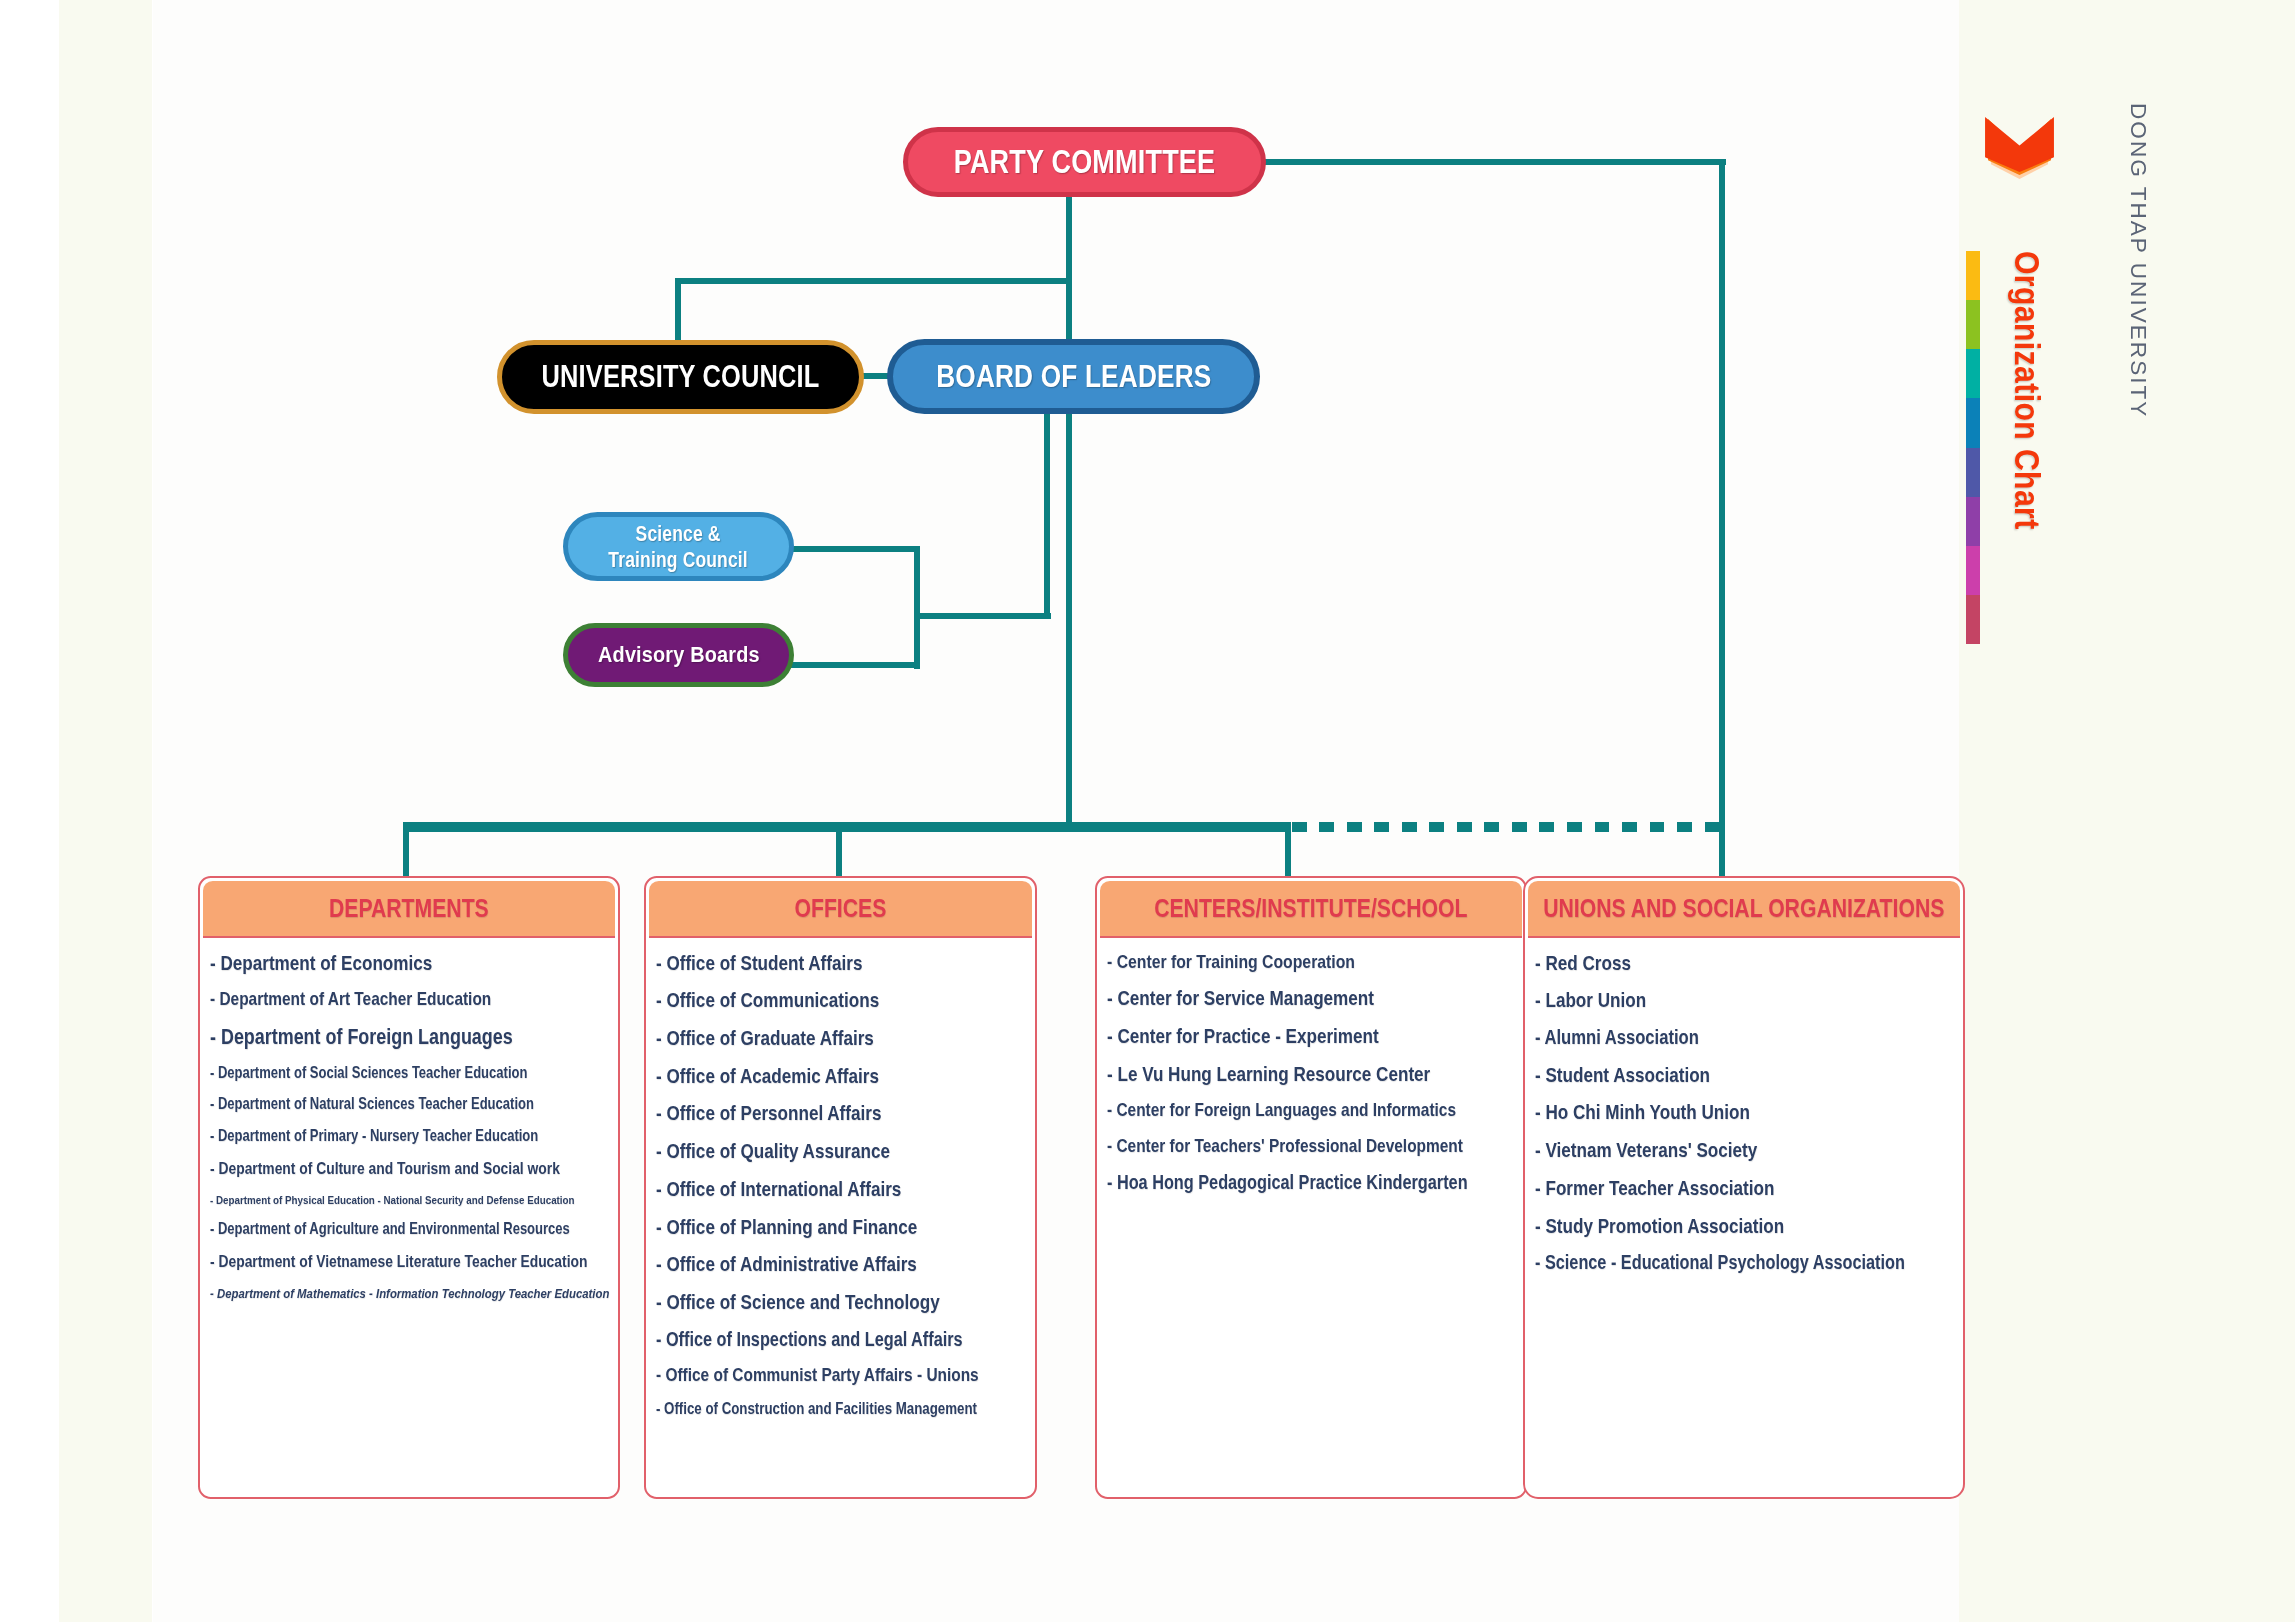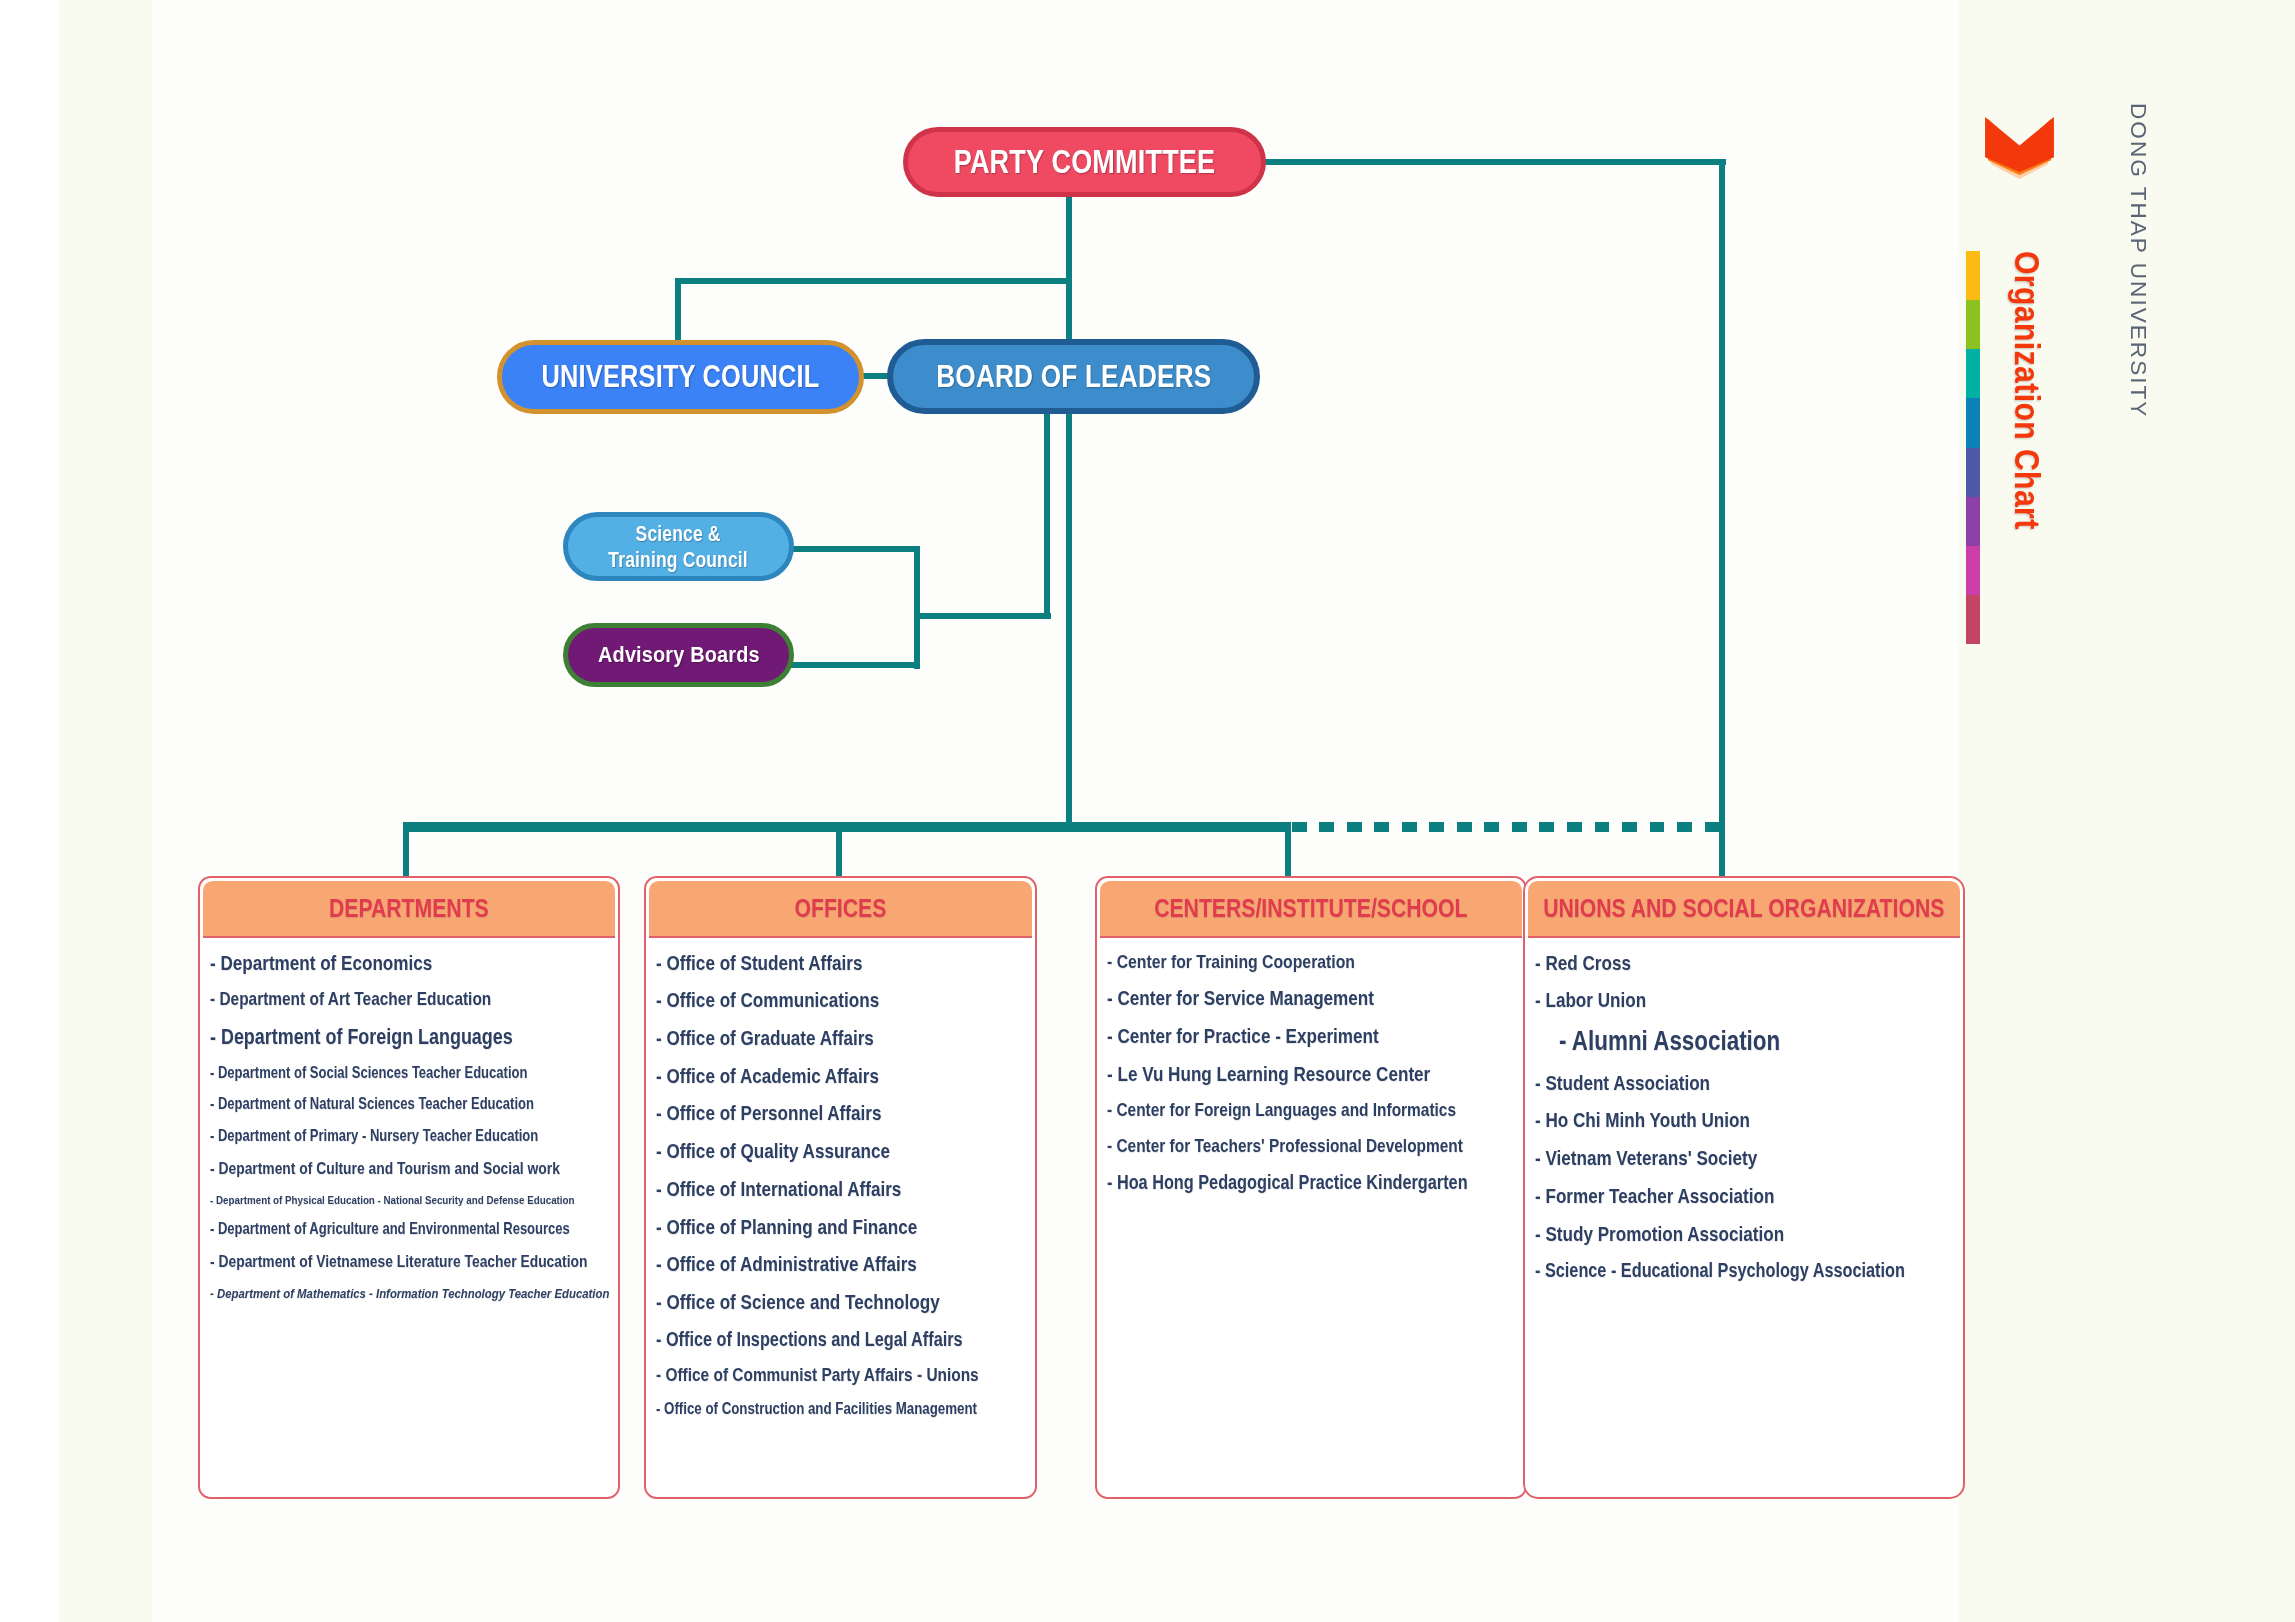--- a/index.html
+++ b/index.html
@@ -29,21 +29,21 @@
     text-shadow:1px 1px 1.5px rgba(0,0,0,.28);
     font-stretch:condensed;
     line-height:1.12;
   }
   .pill span{display:block;transform:scaleX(.82);transform-origin:center;white-space:nowrap;}
   .pill.two span{white-space:normal;}
 
   #party{left:903px;top:127px;width:363px;height:70px;
       background:#ef4a62;border:5.9px solid #cf3349;font-size:33px;}
   #council{left:497px;top:340px;width:367px;height:74px;
-      background:#3b82f6;border:5.9px solid #d2922d;font-size:31px;}
+      background:#000000;border:5.9px solid #d2922d;font-size:31px;}
   #board{left:887px;top:339px;width:373px;height:75px;
       background:#3d8dcc;border:6.4px solid #1f5c93;font-size:32px;}
   #sciencecouncil{left:563px;top:512px;width:231px;height:69px;
       background:#53b0e5;border:5.4px solid #2d86bd;font-size:22.6px;}
   #advisory{left:563px;top:623px;width:231px;height:64px;
       background:#701a75;border:5.4px solid #3d8035;font-size:22.6px;}
   #sciencecouncil span,#advisory span{transform:scaleX(.88);}
 
   
   .card{
@@ -217,21 +217,21 @@
   </div>
 
   <div class="card" id="card-uni">
     <div class="card-head">
       <span>UNIONS AND SOCIAL ORGANIZATIONS</span>
     </div>
     <div class="card-body">
       <ul>
           <li style="font-size: 20.6px;"><span>- Red Cross</span></li>
           <li style="font-size: 20.6px;"><span>- Labor Union</span></li>
-          <li style="font-size: 27px; margin-left: 24px;"><span>- Alumni Association</span></li>
+          <li style="font-size: 20px;"><span>- Alumni Association</span></li>
           <li style="font-size: 20.6px;"><span>- Student Association</span></li>
           <li style="font-size: 20.6px;"><span>- Ho Chi Minh Youth Union</span></li>
           <li style="font-size: 20.6px;"><span>- Vietnam Veterans' Society</span></li>
           <li style="font-size: 20.6px;"><span>- Former Teacher Association</span></li>
           <li style="font-size: 20.6px;"><span>- Study Promotion Association</span></li>
           <li style="font-size: 19.6px;"><span>- Science - Educational Psychology Association</span></li>
         </ul>
     </div>
   </div>
 

